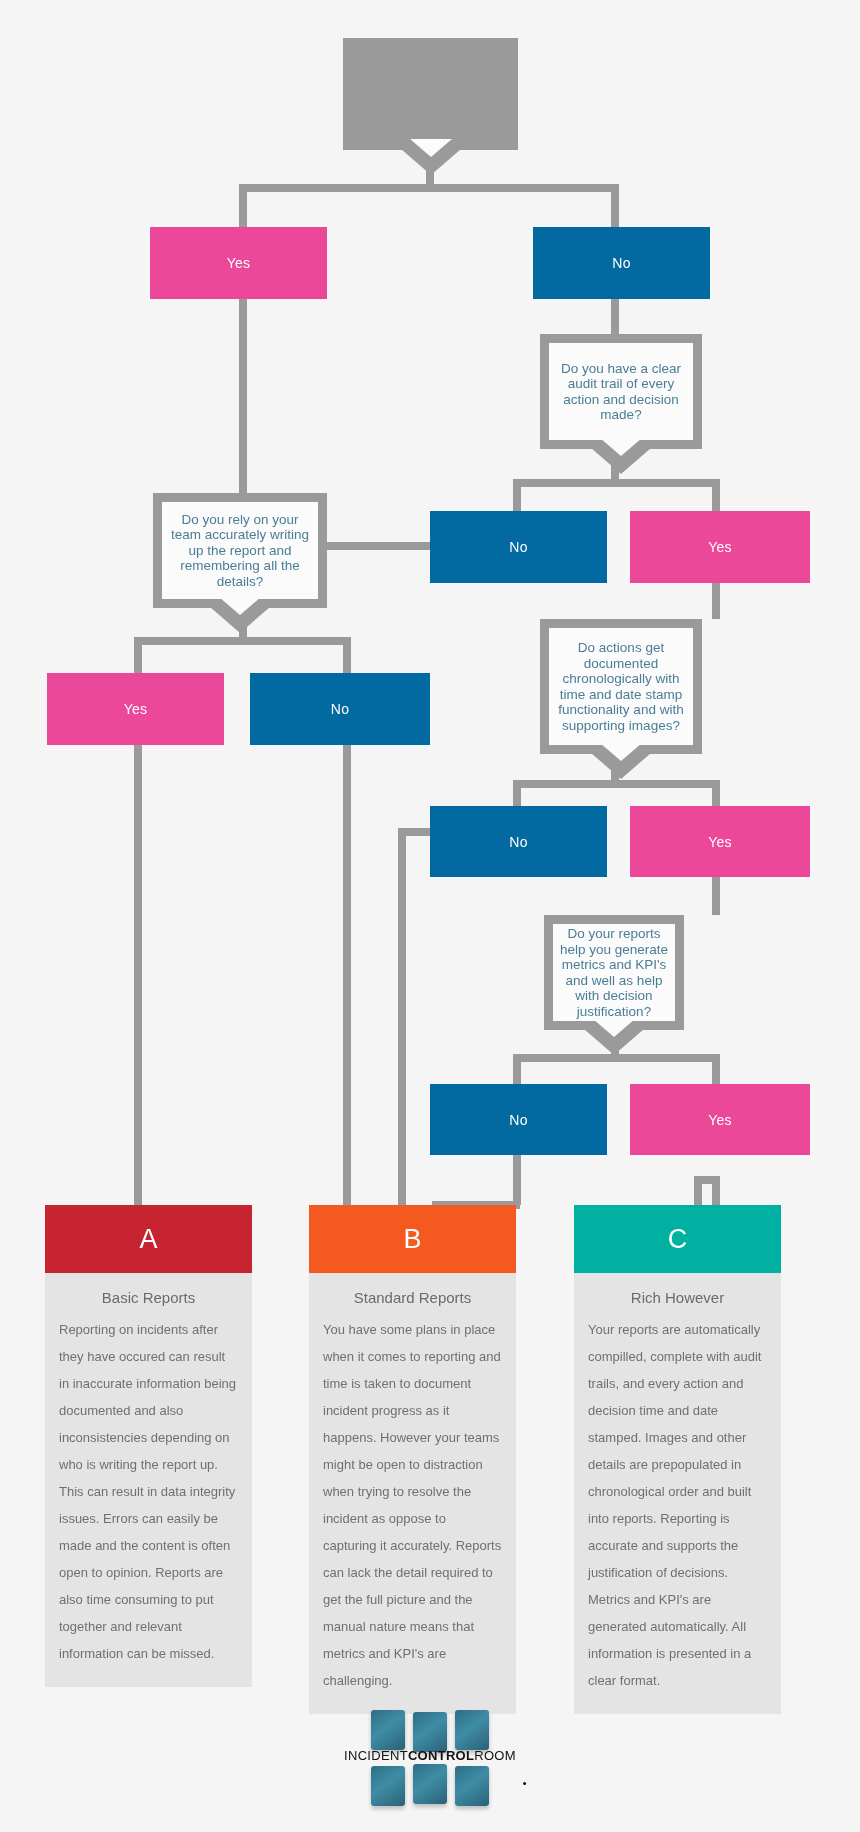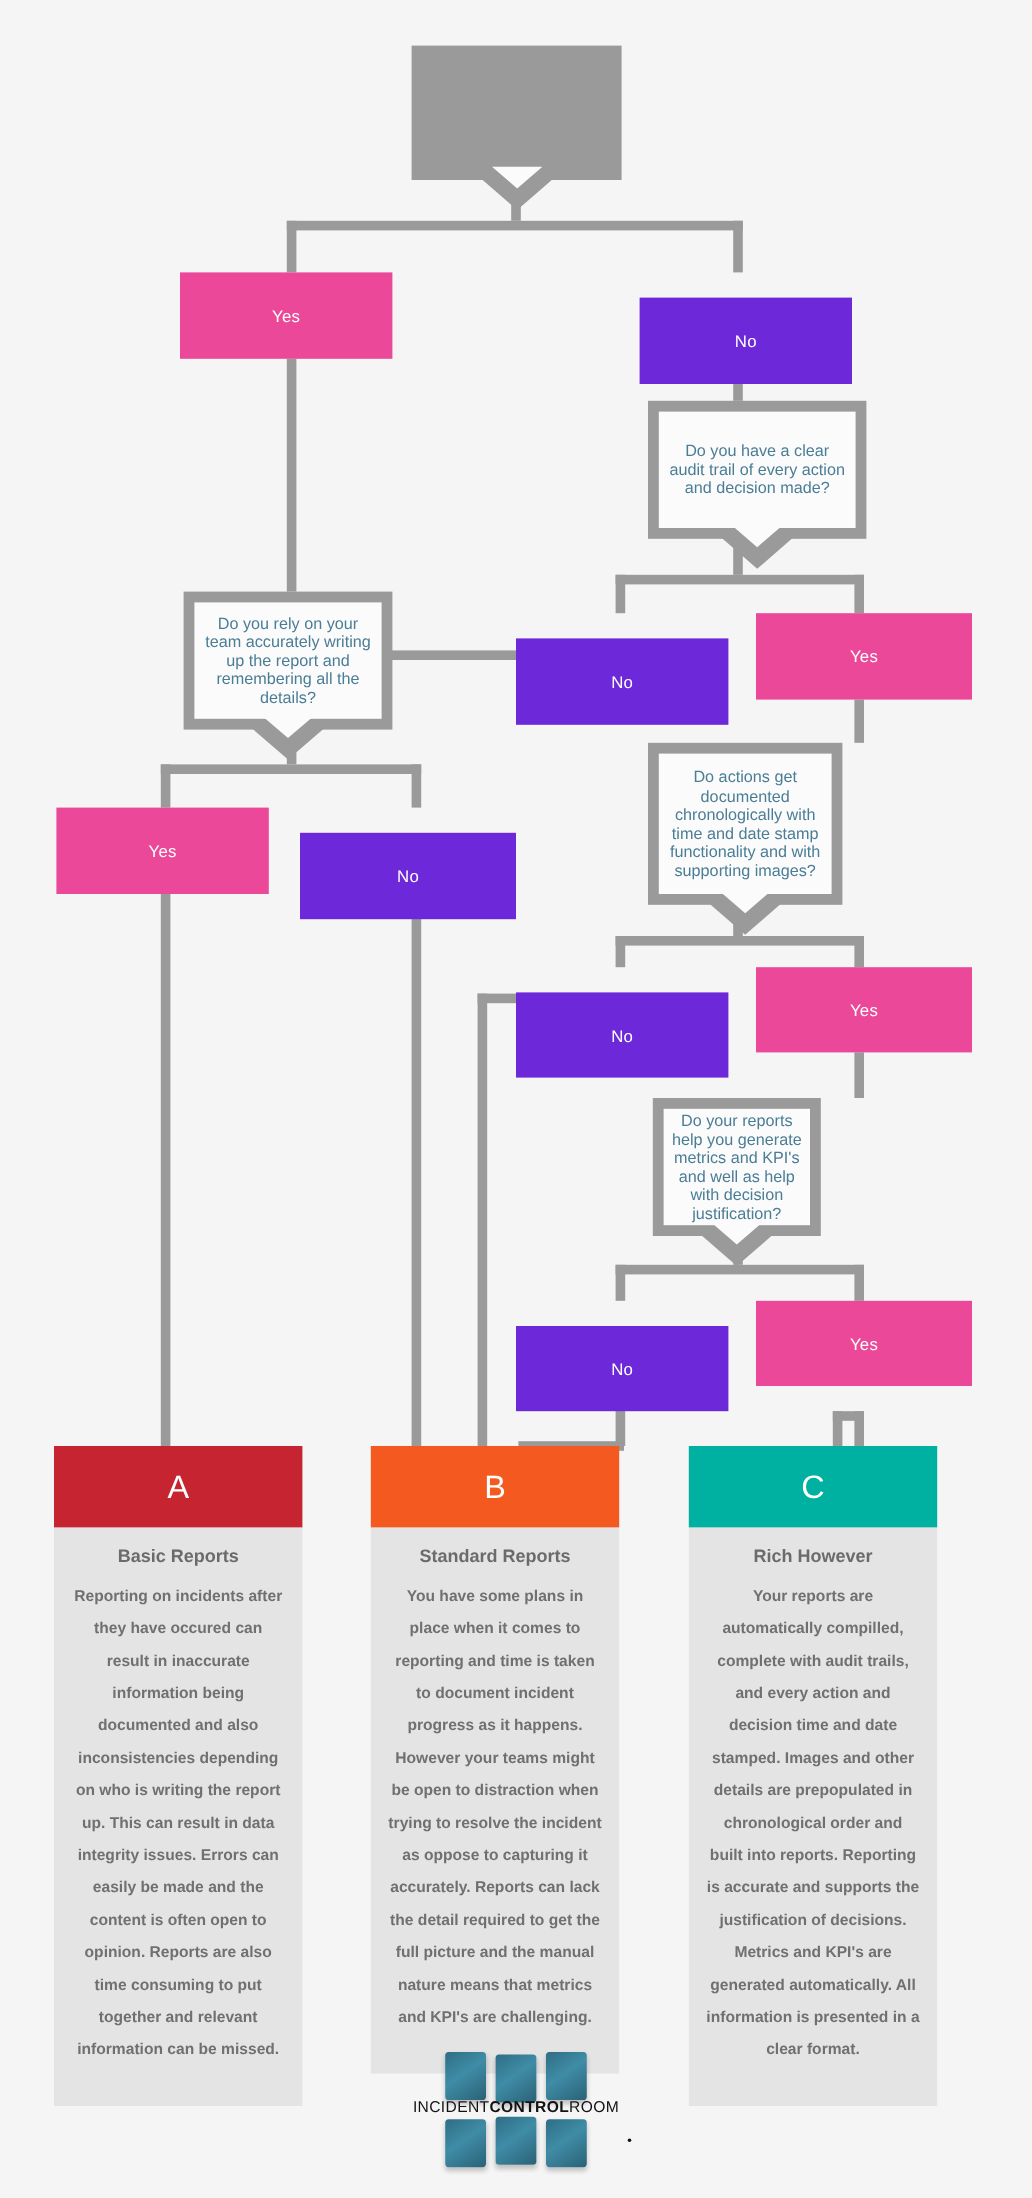--- a/index.html
+++ b/index.html
@@ -58,45 +58,44 @@
 
   
   .dec{
     position:absolute;
     display:flex;align-items:center;justify-content:center;
     color:#ffffff;
     font-size:14px;
     letter-spacing:.2px;
   }
   .dec.yes{background:#ec4899;}
-  .dec.no{background:#6d28d9;margin-top:21px;}
+  .dec.no{background:#0369a1;}
 
   
   .card{position:absolute;width:207px;}
   .card-head{
     height:68px;
     display:flex;align-items:center;justify-content:center;
     color:#ffffff;
     font-size:27px;
     font-weight:400;
   }
   .card-body{
     background:#e4e4e4;
-    padding:16px 14px 34px 14px;
+    padding:16px 14px 20px 14px;
     box-sizing:border-box;
-    font-weight:bold;
   }
   .card-title{
     text-align:center;
     color:#6b6b6b;
     font-size:15px;
     margin-bottom:10px;
   }
   .card-text{
-    text-align:center;
+    text-align:left;
     color:#707070;
     font-size:13px;
     line-height:27px;
   }
 
   
   .logo{
     position:absolute;
     left:0;right:0;
     display:flex;flex-direction:column;align-items:center;
@@ -194,21 +193,21 @@
     <div class="q-tail-in"></div>
   </div>
 
   <div class="dec yes" style="left:150px;top:227px;width:177px;height:72px;">
     <span>Yes</span>
   </div>
   <div class="dec no" style="left:533px;top:227px;width:177px;height:72px;">
     <span>No</span>
   </div>
 
-  <div class="q" style="left:540px;top:334px;width:182px;height:115px;">
+  <div class="q" style="left:540px;top:334px;width:162px;height:115px;">
     <div class="q-inner">
       <div class="q-txt">Do you have a clear audit trail of every action and decision made?</div>
     </div>
     <div class="q-tail"></div>
     <div class="q-tail-in"></div>
   </div>
 
   <div class="q" style="left:153px;top:493px;width:174px;height:115px;">
     <div class="q-inner">
       <div class="q-txt">Do you rely on your team accurately writing up the report and remembering all the details?</div>

